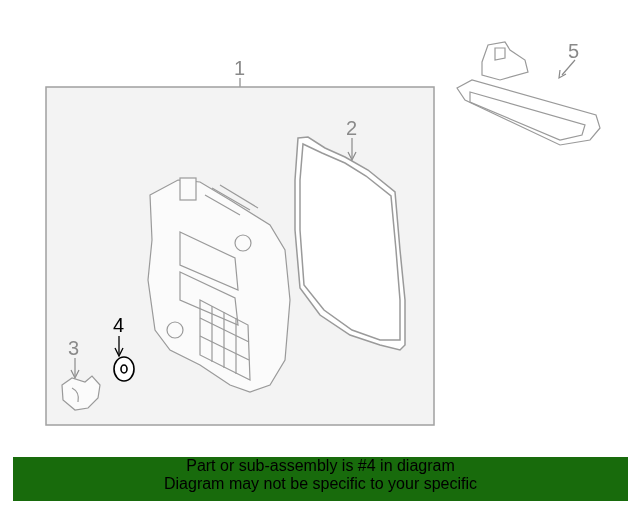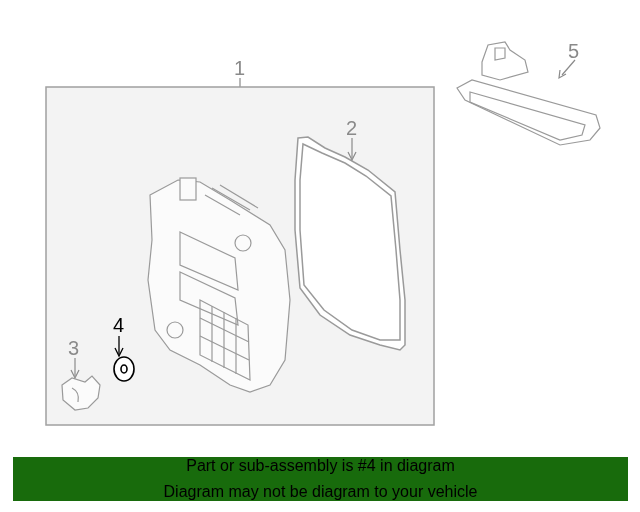--- a/index.html
+++ b/index.html
@@ -1,21 +1,21 @@
 <!DOCTYPE html>
 <html><head>
 <meta charset="utf-8">
 <style>
   html,body{margin:0;padding:0;background:#ffffff;}
   body{width:640px;height:512px;position:relative;overflow:hidden;font-family:"Liberation Sans",sans-serif;}
   #diagram{position:absolute;left:0;top:0;width:640px;height:450px;}
   .callout{font-family:"Liberation Sans",sans-serif;font-size:20px;fill:#8a8a8a;}
   .callout.active{fill:#000000;}
   #banner{position:absolute;left:13px;top:457px;width:615px;height:44px;background:#186b0c;
-    display:flex;flex-direction:column;align-items:center;justify-content:space-between;}
+    display:flex;flex-direction:column;align-items:center;justify-content:flex-start;}
   #banner span{color:#000;font-size:16px;line-height:18px;font-family:"Liberation Sans",sans-serif;}
 </style>
 </head>
 <body>
 
 <svg id="diagram" viewBox="0 0 640 450" xmlns="http://www.w3.org/2000/svg">
 
   <rect x="46" y="87" width="388" height="338" fill="#f3f3f3" stroke="#a0a0a0" stroke-width="1.5"></rect>
   <line x1="240" y1="78" x2="240" y2="87" stroke="#a0a0a0" stroke-width="1.5"></line>
   <text class="callout" x="234" y="75">1</text>
@@ -66,14 +66,14 @@
     <path d="M482,62 L488,45 L505,42 L510,50 L525,60 L528,72 L500,80 L482,75 Z"></path>
     <path d="M495,48 L505,48 L505,58 L495,60 Z" fill="none"></path>
   </g>
   <line x1="575" y1="60" x2="562" y2="75" stroke="#8a8a8a" stroke-width="1.2"></line>
   <path d="M560,70 L559,78 L566,74" fill="none" stroke="#8a8a8a" stroke-width="1.2"></path>
   <text class="callout" x="568" y="58">5</text>
 </svg>
 
 <div id="banner">
   <span>Part or sub-assembly is #4 in diagram</span>
-  <span>Diagram may not be diagram to your vehicle</span>
+  <span>Diagram may not be specific to your specific</span>
 </div>
 
 </body></html>

